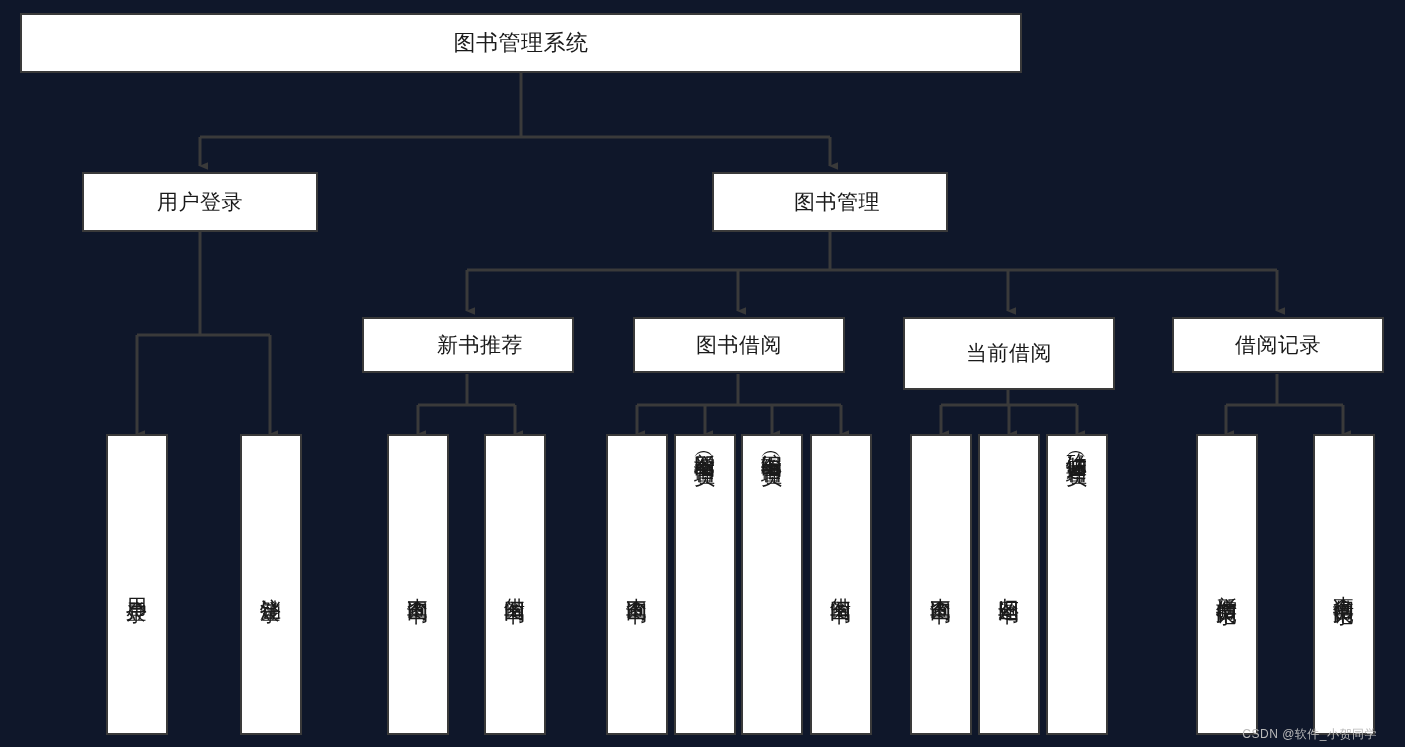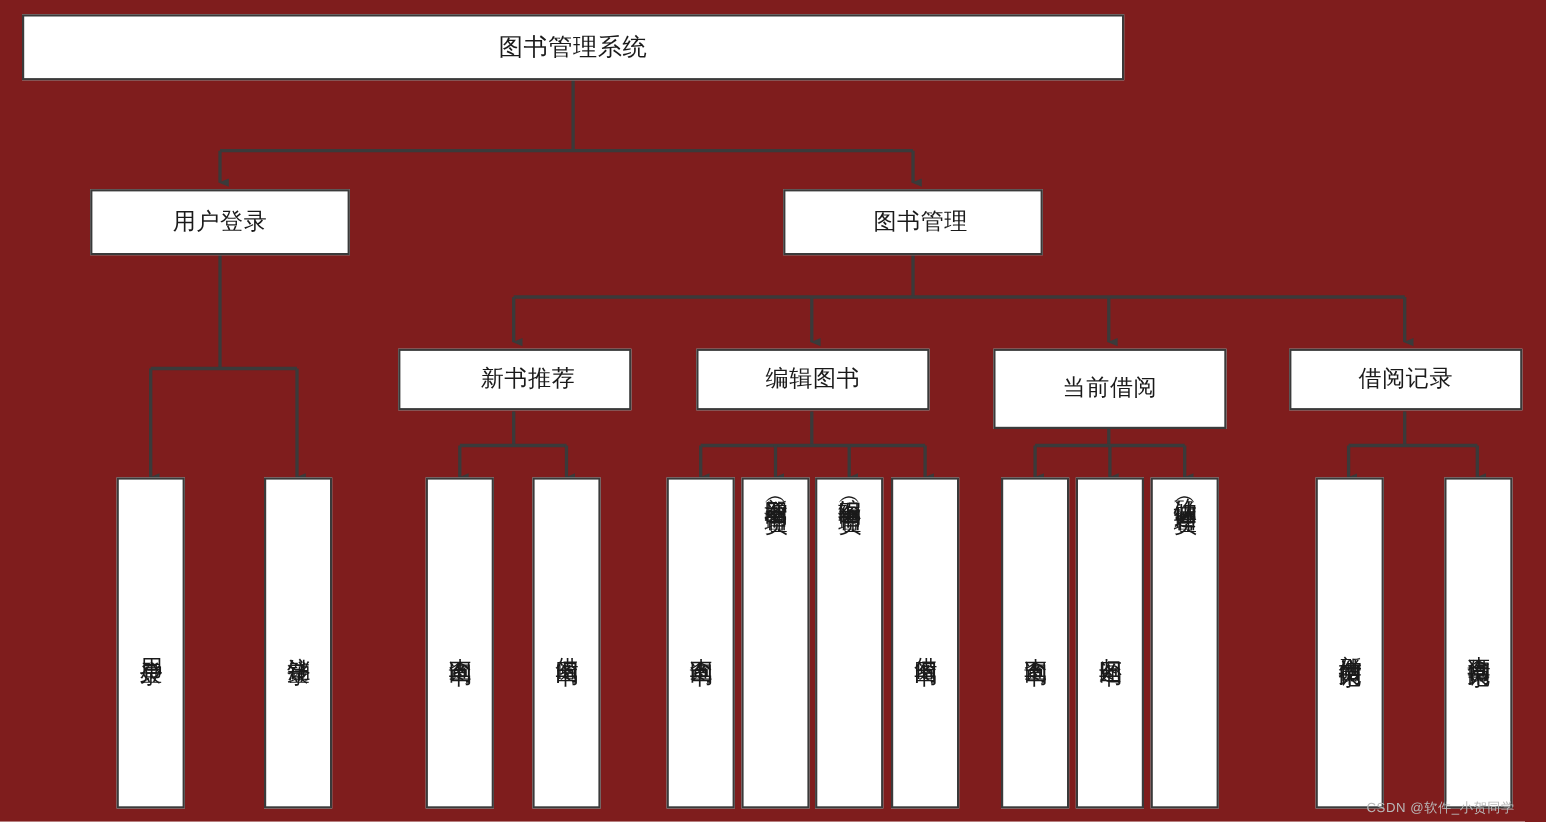--- a/index.html
+++ b/index.html
@@ -8,21 +8,21 @@
     padding: 0;
     background: #ffffff;
   }
   body {
     font-family: "Liberation Sans", "DejaVu Sans", sans-serif;
   }
   #diagram-root {
     position: relative;
     width: 1405px;
     height: 747px;
-    background: #7f1d1d;
+    background: #0f172a;
     overflow: hidden;
   }
   #diagram-svg {
     position: absolute;
     left: 0;
     top: 0;
     width: 1405px;
     height: 747px;
   }
   .node {
@@ -140,28 +140,28 @@
 
   <div class="node horizontal" style="left:712px; top:172px; width:236px; height:60px;padding-left:14px;">
     <span class="node-label">图书管理</span>
   </div>
 
   <div class="node horizontal" style="left:362px; top:317px; width:212px; height:56px;padding-left:24px;">
     <span class="node-label">新书推荐</span>
   </div>
 
   <div class="node horizontal" style="left:633px; top:317px; width:212px; height:56px;">
-    <span class="node-label">编辑图书</span>
+    <span class="node-label">图书借阅</span>
   </div>
 
   <div class="node horizontal" style="left:903px; top:317px; width:212px; height:73px;">
     <span class="node-label">当前借阅</span>
   </div>
 
-  <div class="node horizontal" style="left:1172px; top:317px; width:212px; height:56px;">
+  <div class="node horizontal" style="left:1172px; top:317px; width:212px; height:56px;font-family:Liberation Serif, serif;">
     <span class="node-label">借阅记录</span>
   </div>
 
   <div class="node vertical center-v" style="left:106px; top:434px; width:62px; height:301px;">
     <span class="node-label">用户登录</span>
   </div>
 
   <div class="node vertical center-v" style="left:240px; top:434px; width:62px; height:301px;">
     <span class="node-label">注销登录</span>
   </div>

